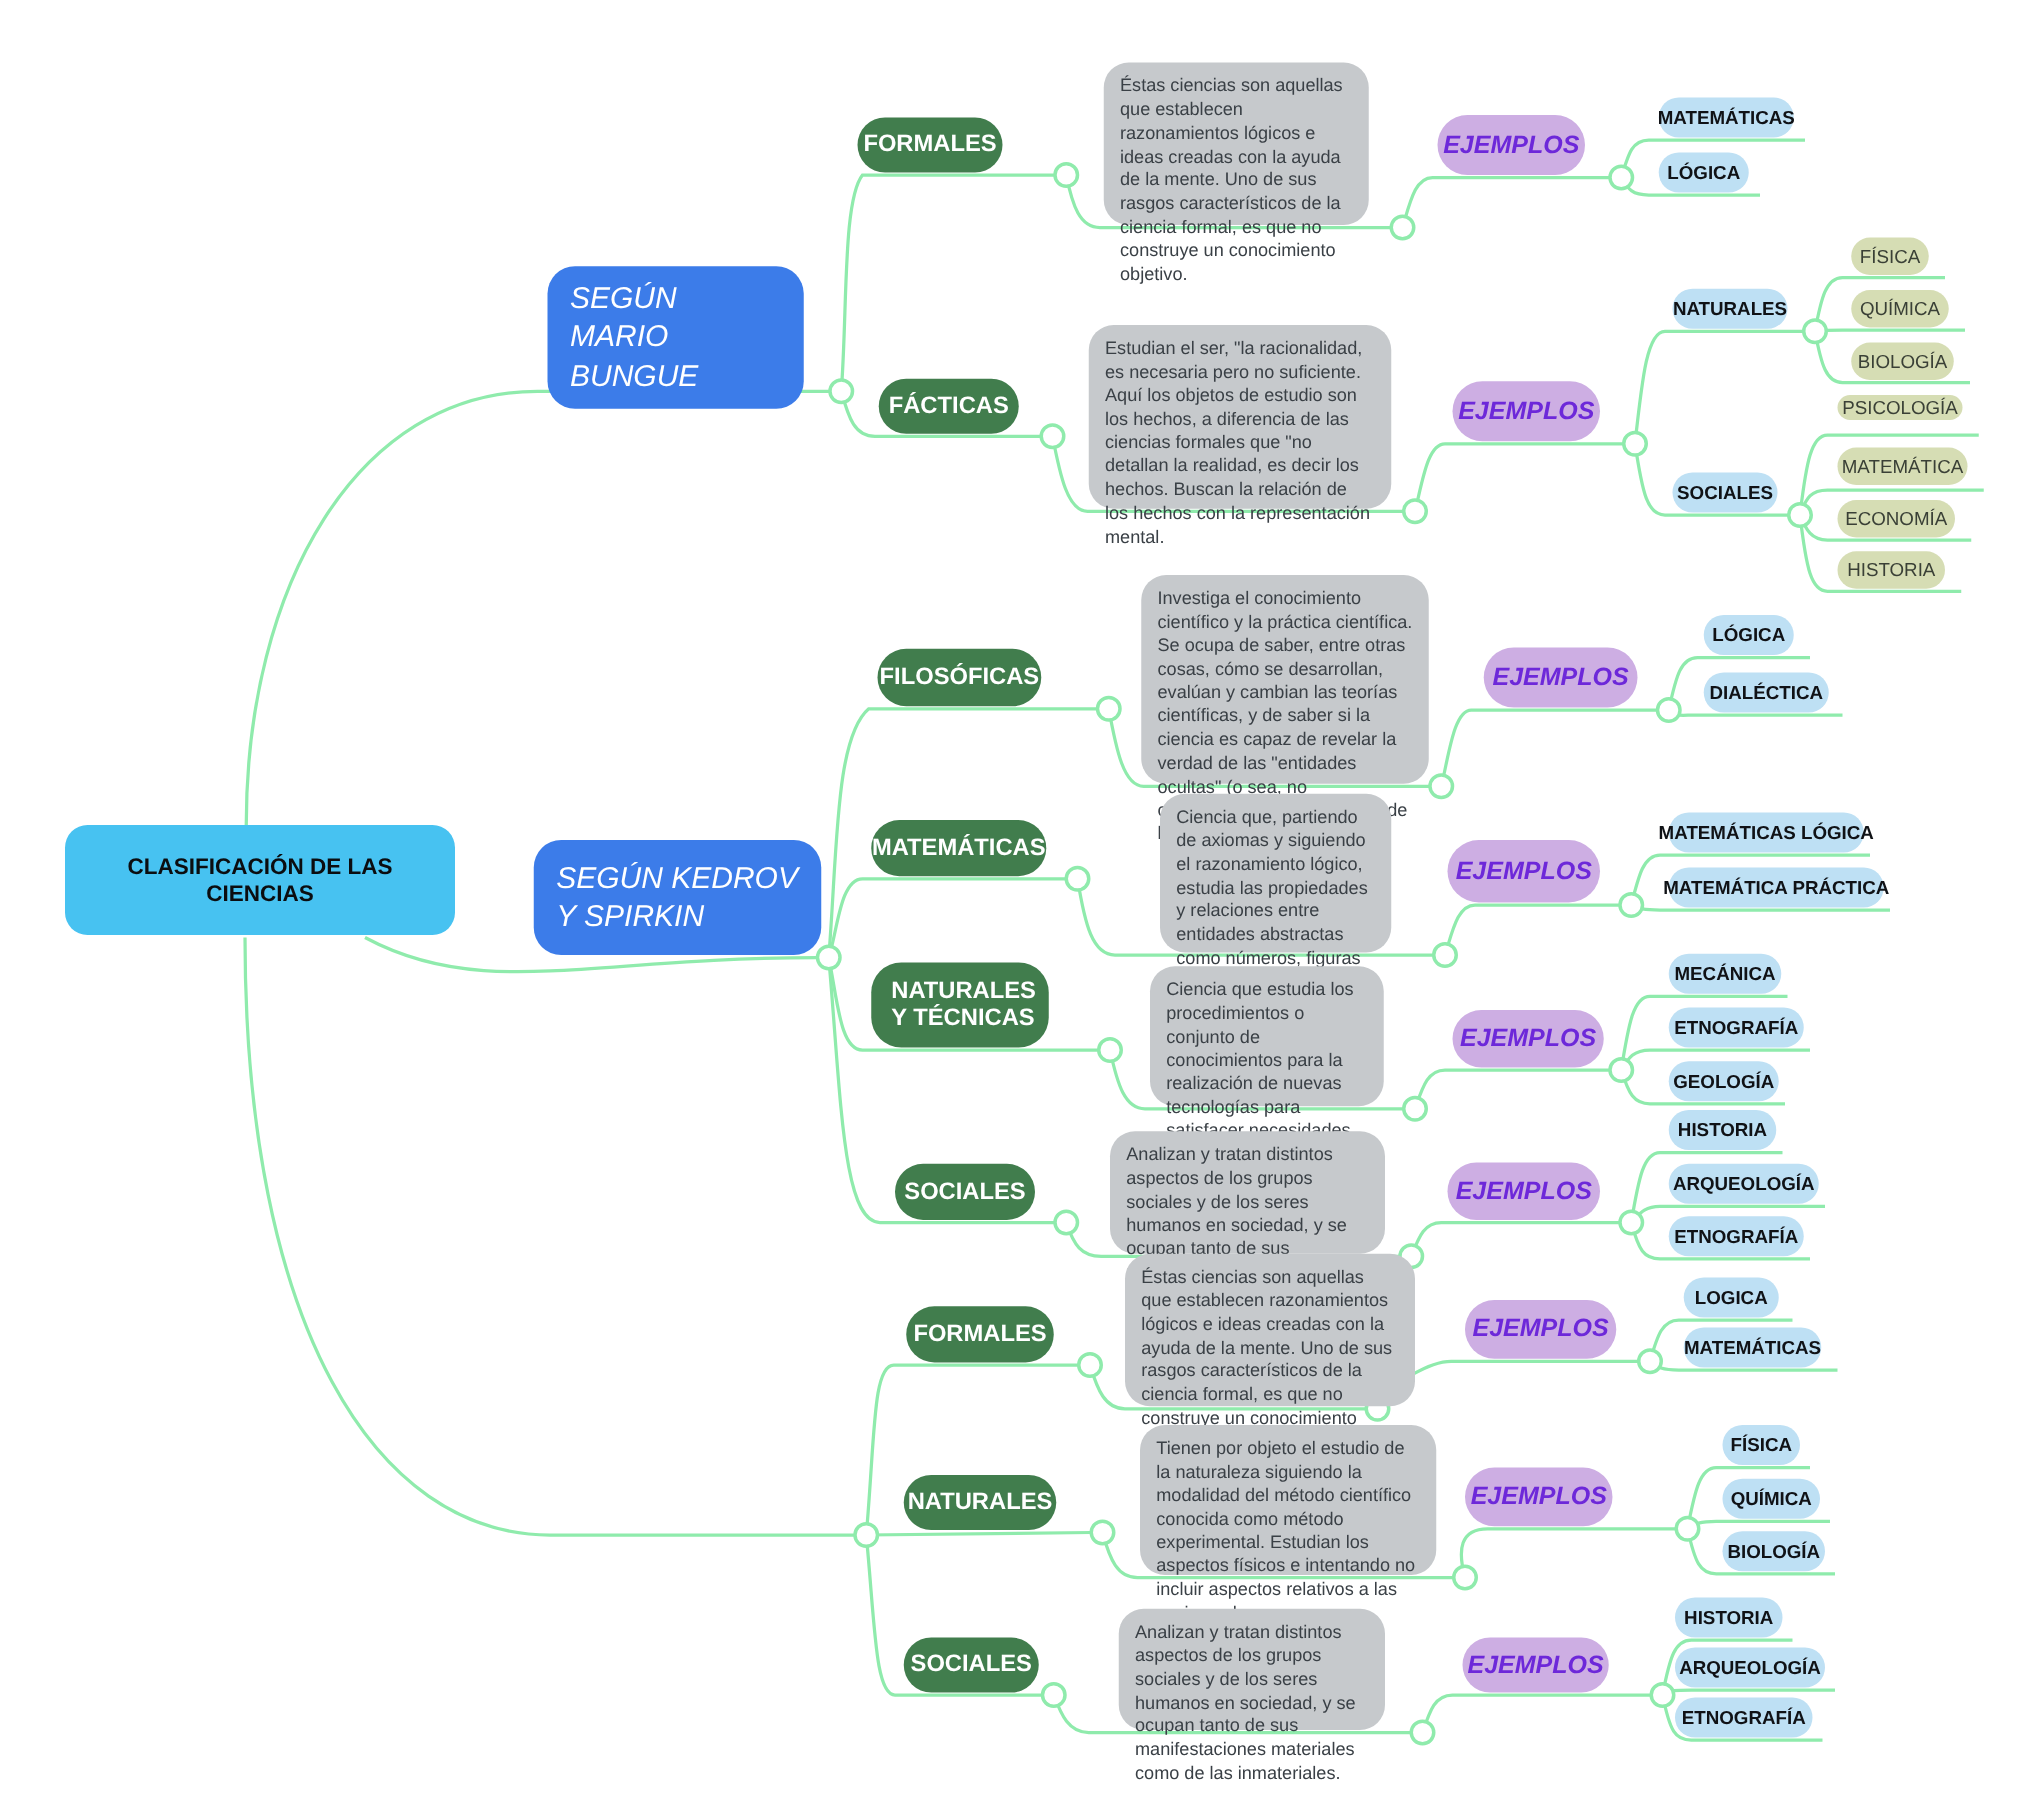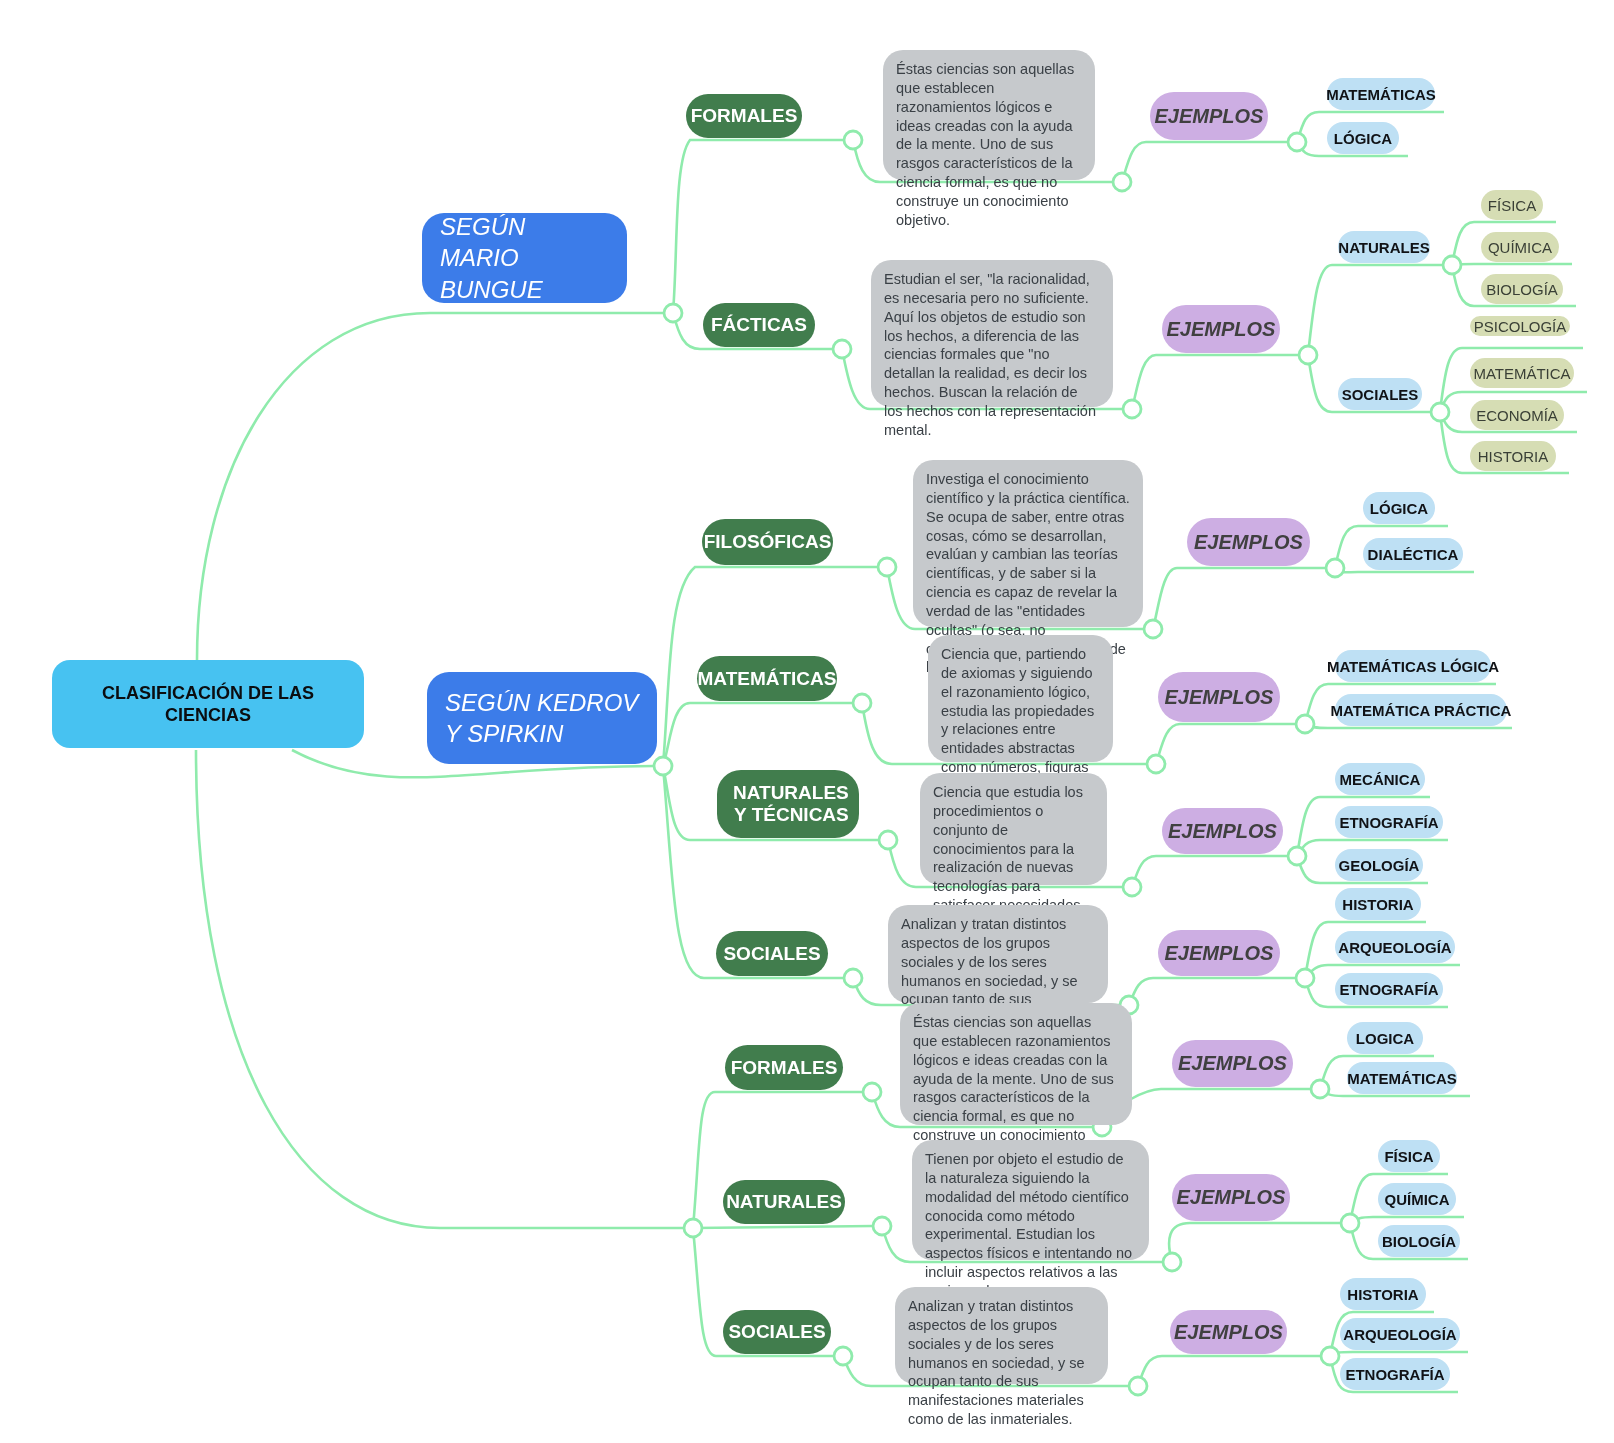--- a/index.html
+++ b/index.html
@@ -8,24 +8,24 @@
   #connectors{position:absolute;left:0;top:0;z-index:0;}
   #connectors path{fill:none;stroke:var(--connector,#8FEBAC);stroke-width:2.6px;}
   #connectors circle{fill:#ffffff;stroke:var(--connector,#8FEBAC);stroke-width:2.8px;}
   .node{position:absolute;box-sizing:border-box;display:flex;align-items:center;z-index:1;}
   .root-node{background:var(--root-bg,#47C2F1);color:#0b0d10;font-weight:bold;font-size:18px;
              line-height:1.25;border-radius:18px;justify-content:center;text-align:center;padding:8px 16px;}
   .branch-node{background:var(--branch-bg,#3C7CE9);color:#ffffff;font-style:italic;font-weight:500;
                font-size:24px;line-height:1.3;border-radius:22px;padding:8px 18px;}
   .category-node{background:var(--category-bg,#417D4D);color:#ffffff;font-weight:bold;font-size:19px;
                  line-height:1.15;border-radius:24px;justify-content:center;text-align:center;padding:4px 12px;}
-  .category-node.left{justify-content:flex-start;text-align:right;padding-left:16px;margin-left:20px;}
+  .category-node.left{justify-content:flex-start;text-align:left;padding-left:16px;}
   .desc-box{background:var(--description-bg,#C6C9CC);color:#3A4046;font-size:14.5px;line-height:1.3;
             border-radius:20px;padding:10px 13px;align-items:flex-start;}
-  .ejemplos-node{background:var(--ejemplos-bg,#CDAEE3);color:#404040;font-weight:bold;font-style:italic;
+  .ejemplos-node{background:var(--ejemplos-bg,#CDAEE3);color:#6d28d9;font-weight:bold;font-style:italic;
                  font-size:20px;border-radius:26px;justify-content:center;text-align:center;}
   .chip{border-radius:16px;font-size:15px;justify-content:center;text-align:center;padding:0 8px;white-space:nowrap;}
   .chip-blue{background:var(--chip-blue-bg,#BEE0F4);color:#101216;font-weight:bold;}
   .chip-olive{background:var(--chip-olive-bg,#D6DDB4);color:#3A4036;font-weight:normal;}
 </style>
 </head>
 <body>
 
 <div id="canvas">
   <svg id="connectors" width="1614" height="1443">
@@ -116,21 +116,21 @@
       <circle cx="1320" cy="1089" r="9"></circle>
       <circle cx="882" cy="1226" r="9"></circle>
       <circle cx="1172" cy="1262" r="9"></circle>
       <circle cx="1350" cy="1223" r="9"></circle>
       <circle cx="843" cy="1356" r="9"></circle>
       <circle cx="1138" cy="1386" r="9"></circle>
       <circle cx="1330" cy="1356" r="9"></circle>
     </svg>
 
   <div class="node root-node" style="left:52px;top:660px;width:312px;height:88px">CLASIFICACIÓN DE LAS CIENCIAS</div>
-  <div class="node branch-node" style="left:422px;top:213px;width:205px;height:90px">SEGÚN MARIO BUNGUE</div>
+  <div class="node branch-node" style="left:438px;top:213px;width:205px;height:114px">SEGÚN MARIO BUNGUE</div>
   <div class="node branch-node" style="left:427px;top:672px;width:230px;height:92px">SEGÚN KEDROV Y SPIRKIN</div>
 
   <div class="node category-node" style="left:686px;top:94px;width:116px;height:44px">FORMALES</div>
   <div class="node desc-box" style="left:883px;top:50px;width:212px;height:130px">Éstas ciencias son aquellas que establecen razonamientos lógicos e ideas creadas con la ayuda de la mente. Uno de sus rasgos característicos de la ciencia formal, es que no construye un conocimiento objetivo.</div>
   <div class="node ejemplos-node" style="left:1150px;top:92px;width:118px;height:48px">EJEMPLOS</div>
   <div class="node chip chip-blue" style="left:1327px;top:78px;width:108px;height:32px">MATEMÁTICAS</div>
   <div class="node chip chip-blue" style="left:1327px;top:122px;width:72px;height:32px">LÓGICA</div>
 
   <div class="node category-node" style="left:703px;top:303px;width:112px;height:44px">FÁCTICAS</div>
   <div class="node desc-box" style="left:871px;top:260px;width:242px;height:147px">Estudian el ser, "la racionalidad, es necesaria pero no suficiente. Aquí los objetos de estudio son los hechos, a diferencia de las ciencias formales que "no detallan la realidad, es decir los hechos. Buscan la relación de los hechos con la representación mental.</div>

